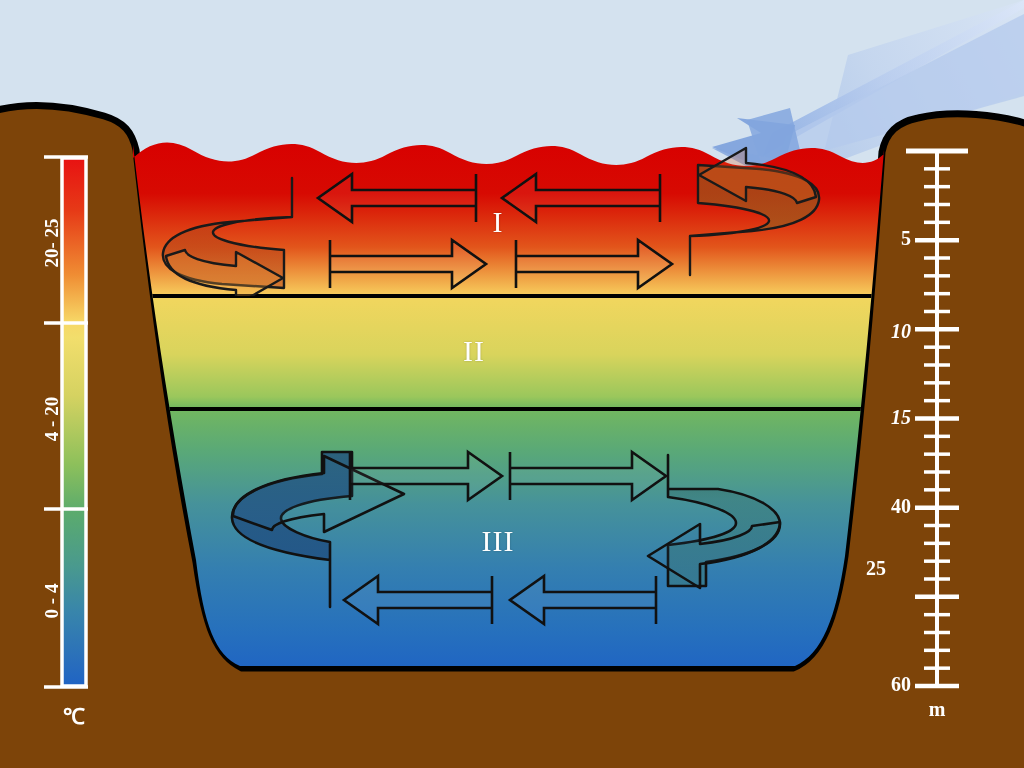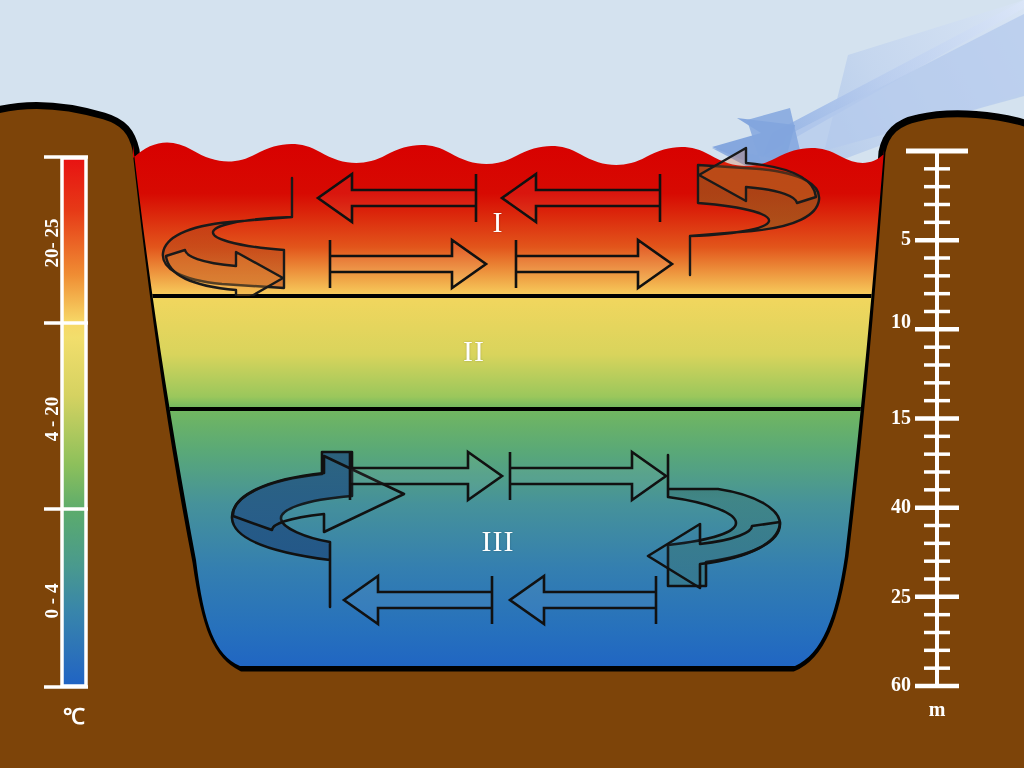--- a/index.html
+++ b/index.html
@@ -290,22 +290,22 @@
   <div class="lbl roman" style="left:472px;top:524px;width:52px;">III</div>
 
   <div class="lbl cb-text" style="left:0px;top:232px;width:104px;text-align:center;transform:rotate(-90deg);">20- 25</div>
   <div class="lbl cb-text" style="left:0px;top:408px;width:104px;text-align:center;transform:rotate(-90deg);">4 - 20</div>
   <div class="lbl cb-text" style="left:0px;top:590px;width:104px;text-align:center;transform:rotate(-90deg);">0 - 4</div>
 
   <div class="lbl cb-unit" style="left:52px;top:700px;width:44px;text-align:center;">℃</div>
 
   <div id="ruler-labels">
       <div class="lbl ruler-num" style="left: 841px; top: 227.167px; width: 70px;">5</div>
-      <div class="lbl ruler-num" style="left: 841px; top: 310px; width: 70px;">10</div>
-      <div class="lbl ruler-num" style="left: 841px; top: 405.5px; width: 70px;">15</div>
+      <div class="lbl ruler-num" style="left: 841px; top: 320px; width: 70px; font-style: italic;">10</div>
+      <div class="lbl ruler-num" style="left: 841px; top: 405.5px; width: 70px; font-style: italic;">15</div>
       <div class="lbl ruler-num" style="left: 841px; top: 494.667px; width: 70px;">40</div>
-      <div class="lbl ruler-num" style="left: 841px; top: 585px; width: 70px;">25</div>
+      <div class="lbl ruler-num" style="left: 841px; top: 557px; width: 70px; text-align: center;">25</div>
       <div class="lbl ruler-num" style="left: 841px; top: 673px; width: 70px;">60</div>
     </div>
 
   <div class="lbl ruler-unit" style="left:915px;top:698px;width:44px;text-align:center;">m</div>
 
 </div>
 
 </body></html>

